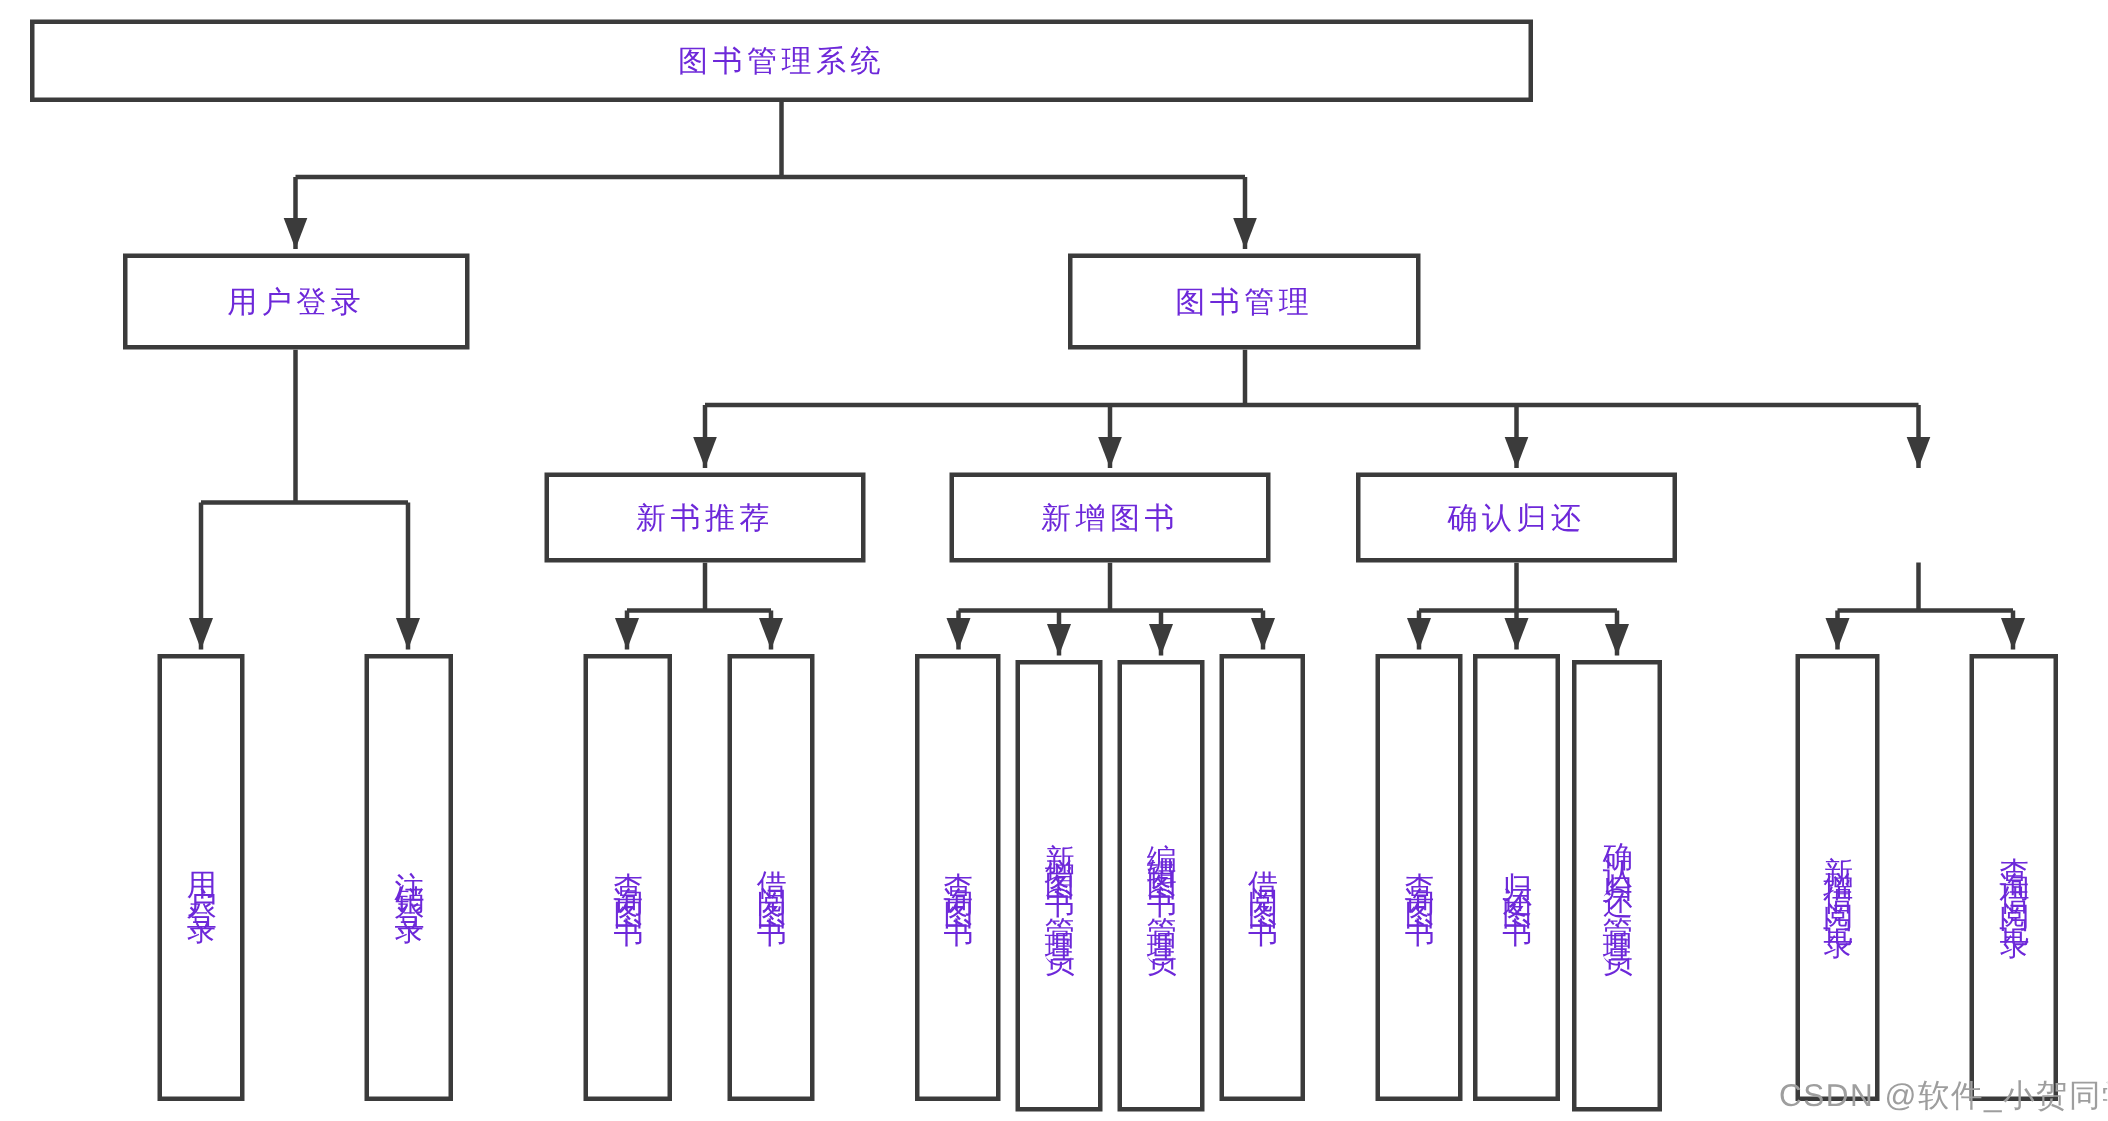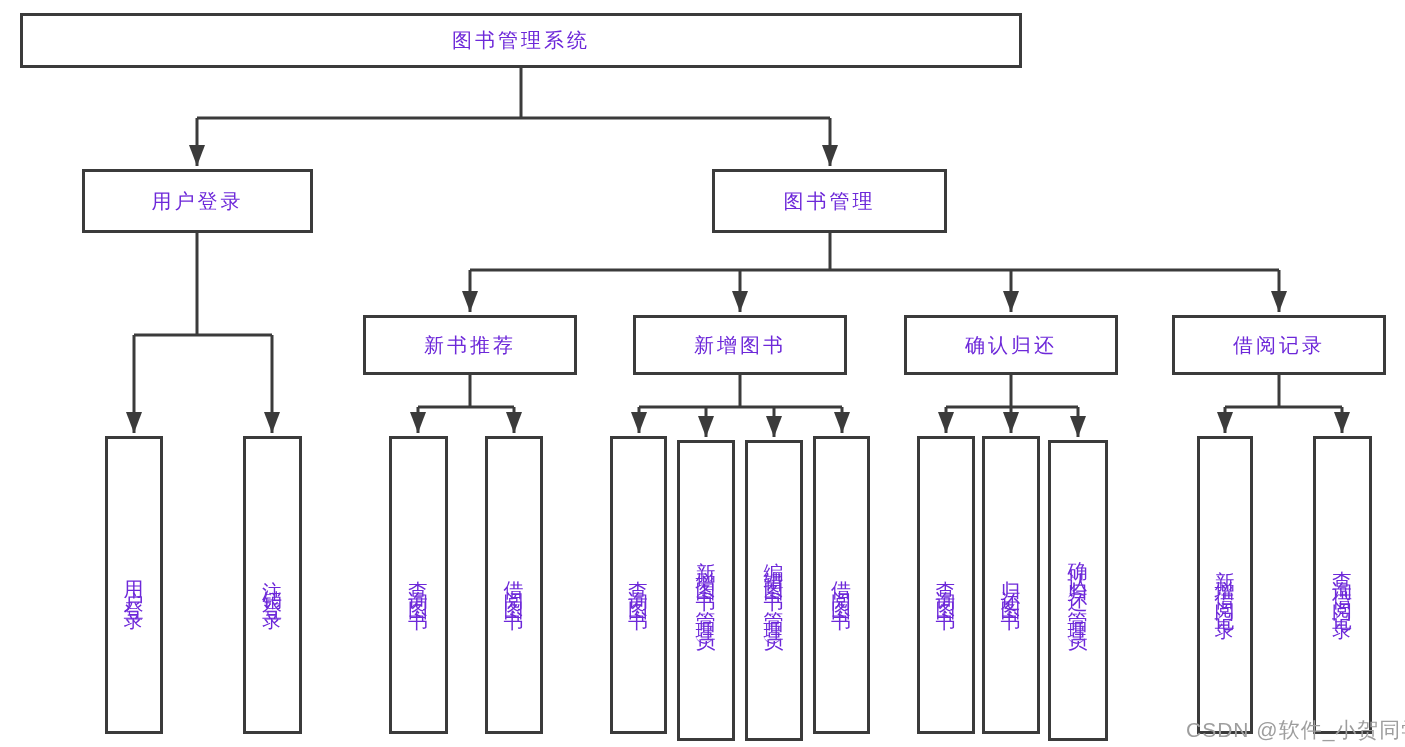--- a/index.html
+++ b/index.html
@@ -121,23 +121,20 @@
 
   <div class="box" style="left:712px; top:169px; width:235px; height:64px;">
     <span>图书管理</span>
   </div>
   <div class="box" style="left:633px; top:315px; width:214px; height:60px;">
     <span>新增图书</span>
   </div>
   <div class="box" style="left:904px; top:315px; width:214px; height:60px;">
     <span>确认归还</span>
   </div>
-  <div class="box" style="left:1172px; top:315px; width:214px; height:60px;">
-    <span>借阅记录</span>
-  </div>
 
   <div class="box vert" style="left:105px; top:436px; width:58px; height:298px;">
     <span>用户登录</span>
   </div>
   <div class="box vert" style="left:243px; top:436px; width:59px; height:298px;">
     <span>注销登录</span>
   </div>
 
   <div class="box vert" style="left:389px; top:436px; width:59px; height:298px;">
     <span>查询图书</span>

